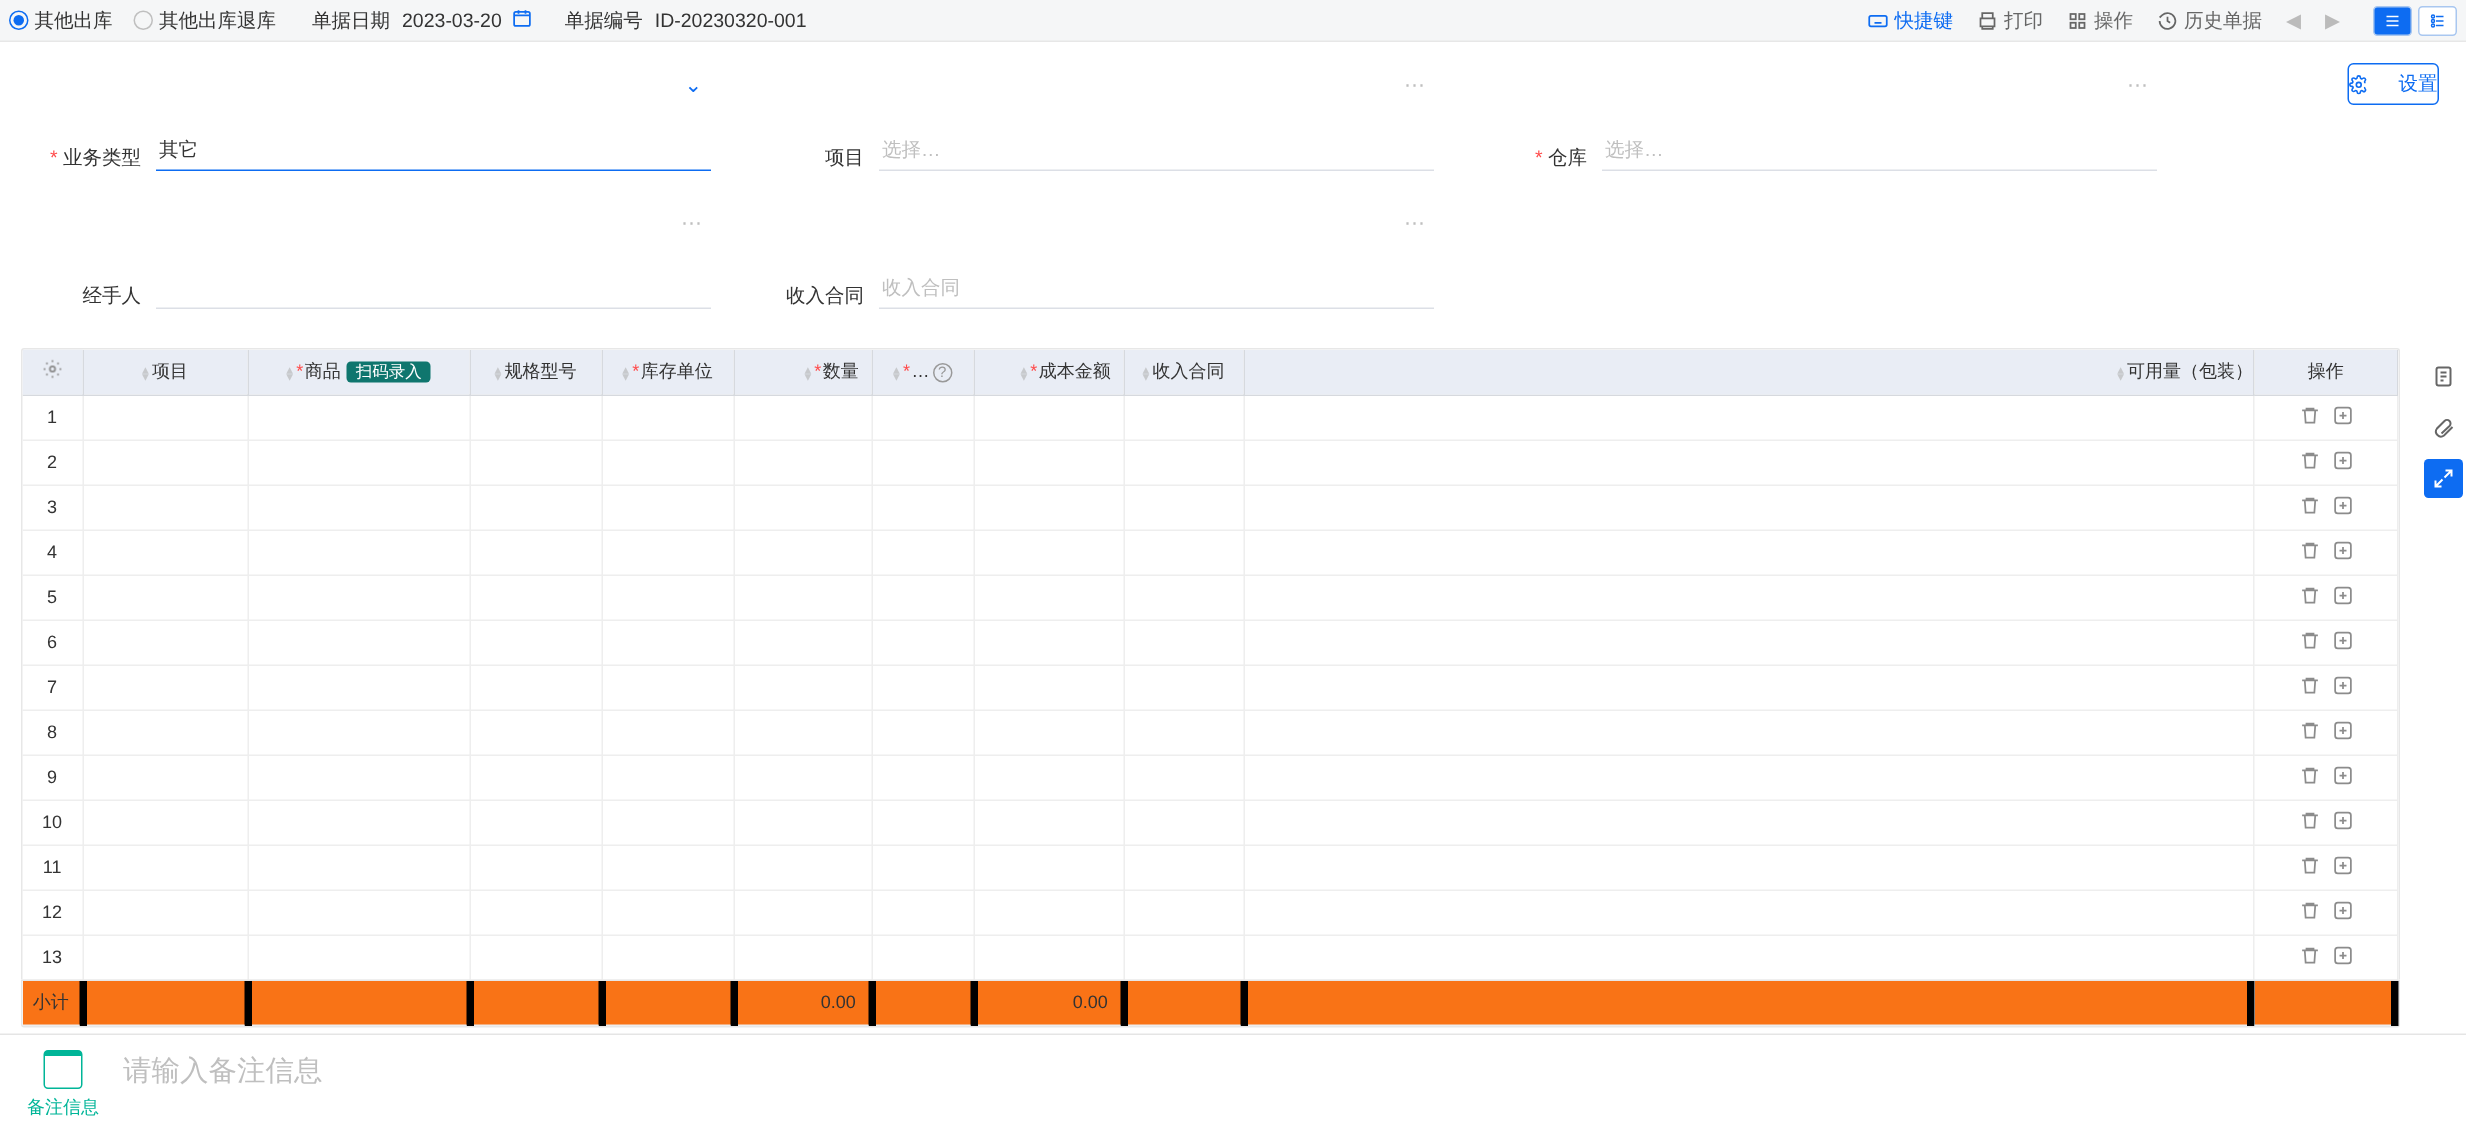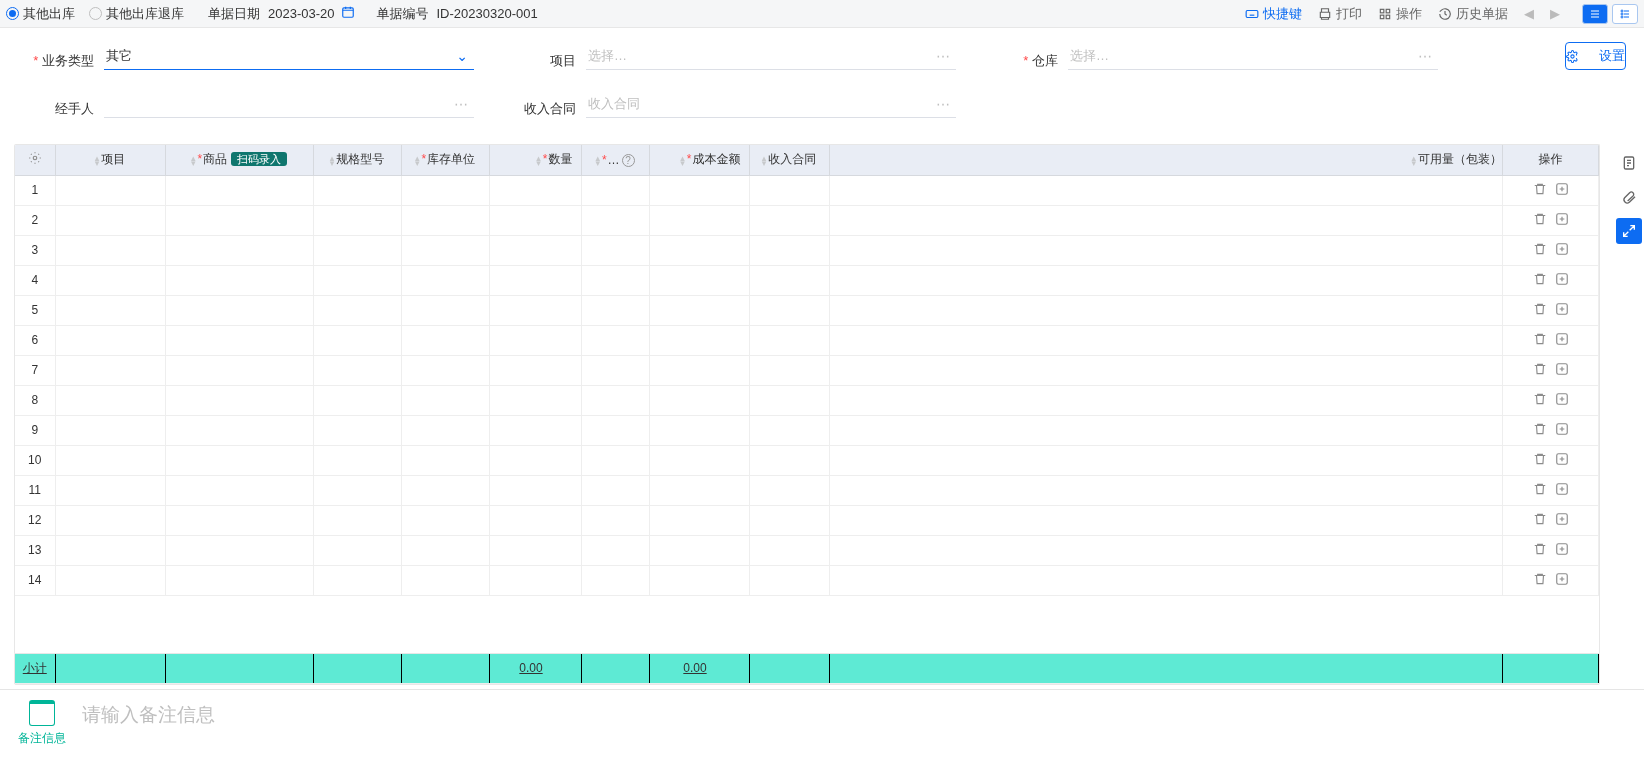--- a/index.html
+++ b/index.html
@@ -29,41 +29,41 @@
   .form-area { padding:14px 18px 6px 18px; }
   .form-row { display:flex; gap:26px; margin-bottom:20px; }
   .form-item { display:flex; align-items:flex-end; position:relative; }
   .form-label { width:76px; text-align:right; margin-right:10px; color:#333; font-size:13px; }
   .required::before { content:"* "; color:#ff4b4b; }
   .field { height:28px; border:none; border-bottom:1px solid #dcdfe6; padding:0 22px 0 2px; background:transparent; outline:none; font-size:13px; color:#333; }
   .field::placeholder { color:#bfbfbf; }
   .field-accent { border-bottom-color:#0d6cf2; }
   .field-suffix { position:absolute; right:6px; top:6px; color:#0d6cf2; font-size:14px; }
   .field-suffix.gray { color:#bfbfbf; }
-  .field.lg { width:370px; }
+  .field.lg { width:370px;margin-top:44px; }
   .settings-btn { margin-left:auto; border:1px solid #0d6cf2; color:#0d6cf2; background:#fff; border-radius:4px; height:28px; padding:0 0; display:flex; align-items:center; gap:20px; cursor:pointer; font-size:13px; }
 
   
   .main { flex:1; display:flex; overflow:hidden; }
   .table-wrap { flex:1; display:flex; flex-direction:column; padding:0 14px 4px 14px; overflow:hidden; }
   .table-scroll { flex:1; border:1px solid #e7e7e7; border-bottom:none; border-radius:2px 2px 0 0; overflow-y:auto; overflow-x:hidden; }
   .subtotal-wrap { border:1px solid #e7e7e7; border-radius:0 0 2px 2px; }
   table { border-collapse:collapse; width:100%; table-layout:fixed; }
   th, td { height:30px; font-size:12px; text-align:center; overflow:hidden; white-space:nowrap; }
   thead th { background:#e9edf5; position:sticky; top:0; z-index:2; border-right:1px solid #d6d9de; border-bottom:1px solid #d6d9de; color:#333; font-weight:normal; }
   tbody td { border-right:1px solid #eee; border-bottom:1px solid #eee; }
-  .subtotal td { background:#5eead4; border-right:1px solid #000000;text-decoration:underline; }
+  .subtotal td { background:#f97316; border-right:5px solid #000000; }
   .gear-th { width:40px; color:#8c8c8c; }
   .sort-caret { display:inline-block; vertical-align:middle; margin-right:2px; color:#c7c9cc; font-size:9px; line-height:8px; }
   .sort-caret::before { content:"▴"; display:block; }
   .sort-caret::after  { content:"▾"; display:block; margin-top:-3px; }
   .th-req::before { content:"*"; color:#ff4b4b; margin-right:1px; }
   .scan-btn { background:#0f766e; color:#fff; font-size:11px; padding:1px 6px; border-radius:3px; margin-left:4px; }
   .help-circle { display:inline-block; width:13px; height:13px; border:1px solid #999; border-radius:50%; font-size:10px; line-height:12px; color:#999; margin-left:2px; }
-  .right-num { padding-right:8px; }
+  .right-num { text-align:right; padding-right:8px; }
   .act-icon { color:#8c8c8c; cursor:pointer; margin:0 4px; }
 
   
   .c-idx{width:40px;} .c-proj{width:110px;} .c-prod{width:148px;} .c-spec{width:88px;}
   .c-unit{width:88px;} .c-qty{width:92px;} .c-ellip{width:68px;} .c-cost{width:100px;}
   .c-income{width:80px;} .c-avail{width:auto;} .c-act{width:96px;}
 
   
   .right-rail { width:30px; display:flex; flex-direction:column; align-items:center; gap:8px; padding-top:6px; }
   .rail-btn { width:26px; height:26px; display:flex; align-items:center; justify-content:center; border-radius:3px; cursor:pointer; color:#666; }

